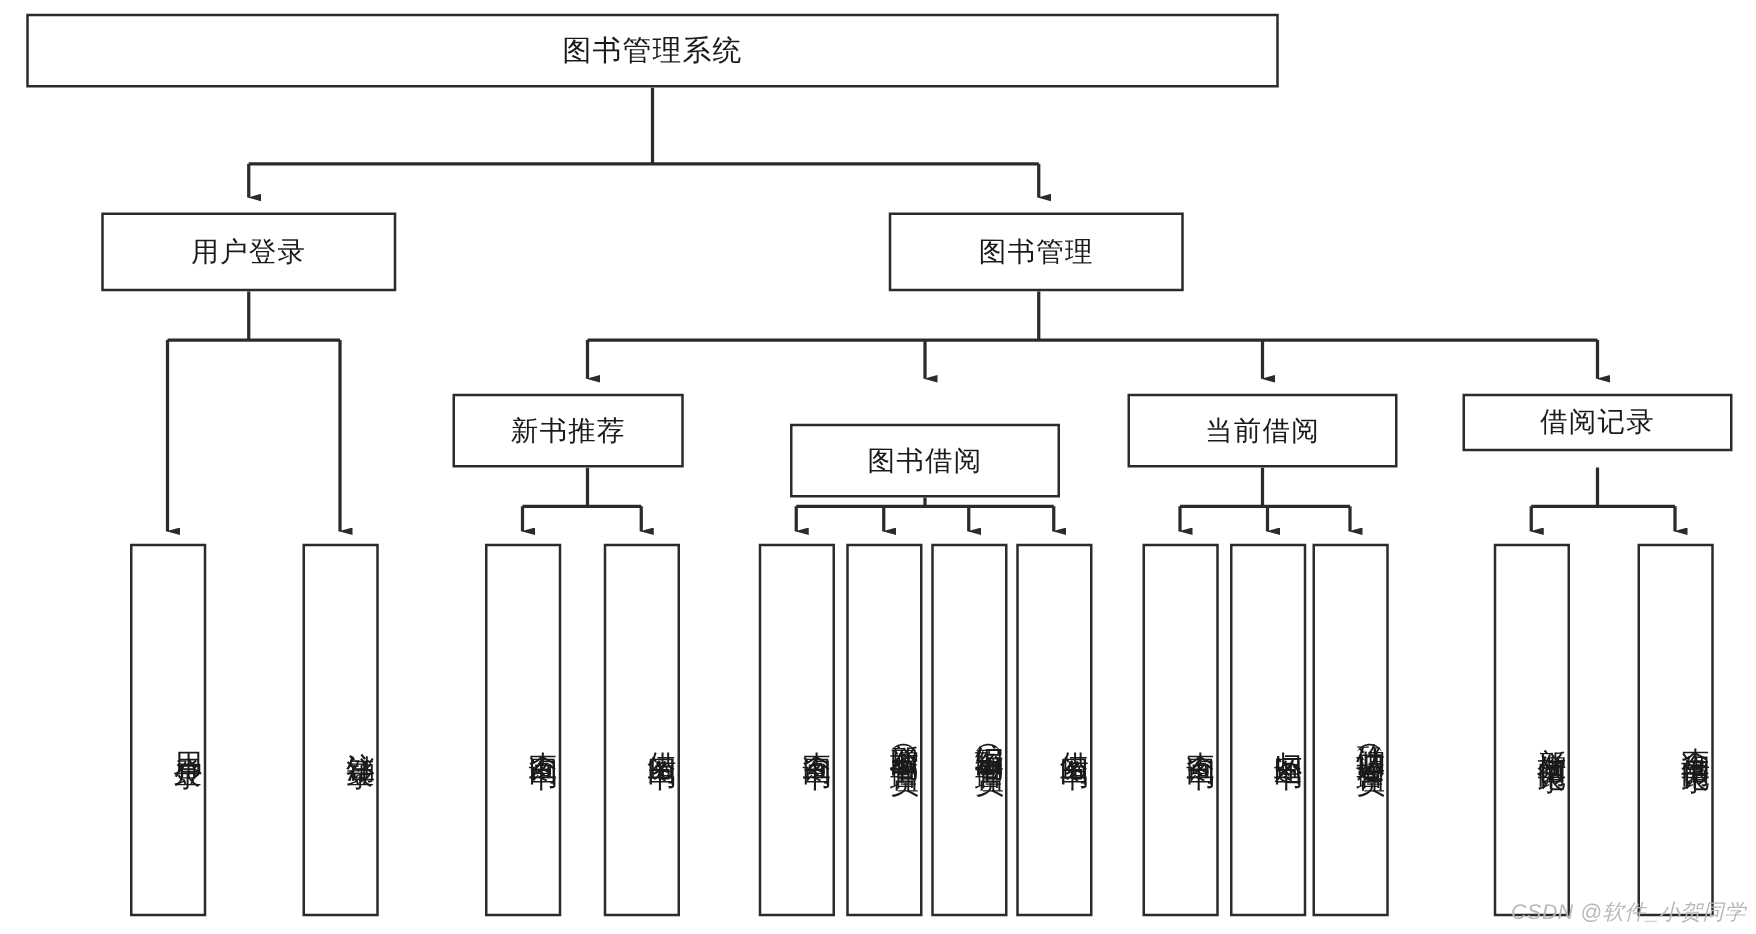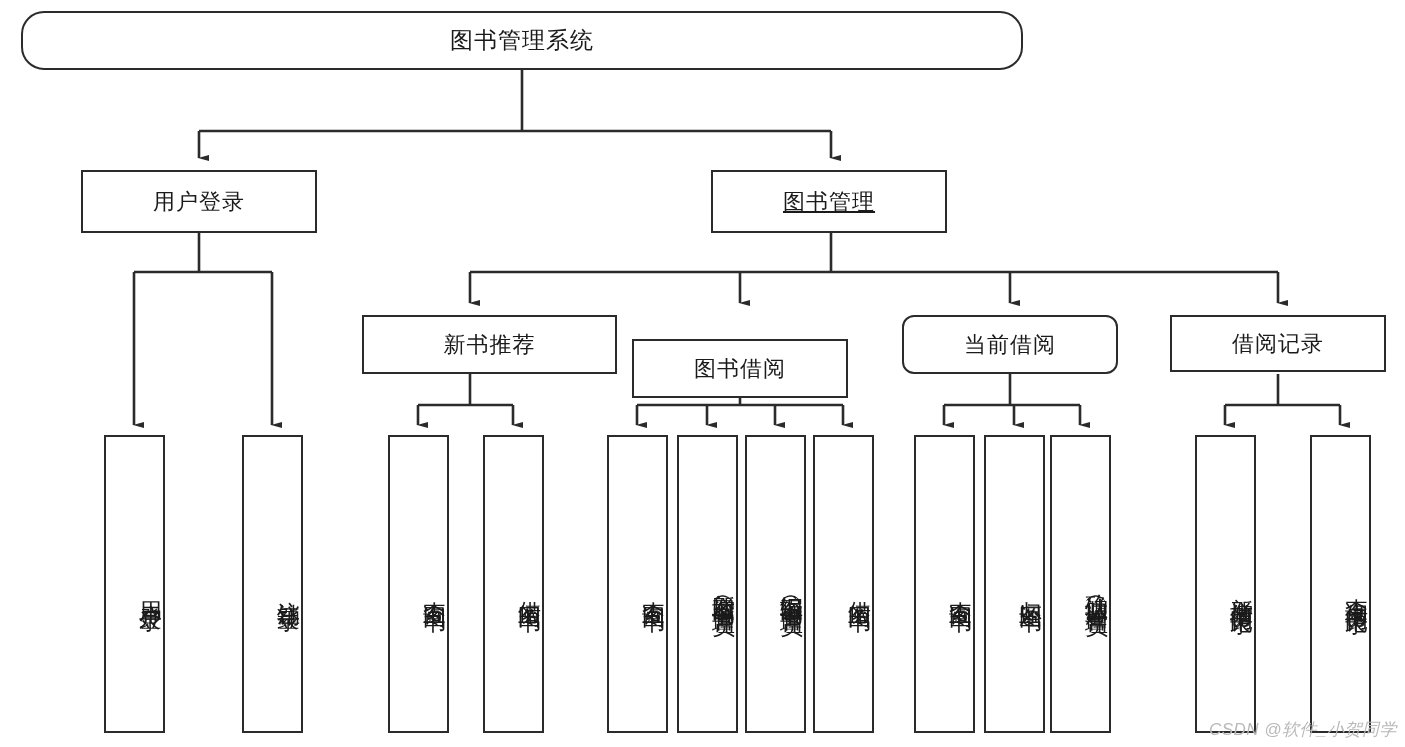--- a/index.html
+++ b/index.html
@@ -24,21 +24,21 @@
   .node.leaf{
     writing-mode:vertical-rl;
     text-orientation:upright;
     font-size:23px;
     letter-spacing:3px;
     padding-top:10px;
     align-items:flex-start;
     justify-content:center;
     line-height:1.05;
   }
-  #title-box{left:21px;top:11px;width:1002px;height:59px;font-size:23px;border-radius:23px;}
+  #title-box{left:21px;top:11px;width:1002px;height:59px;font-size:23px;}
   #watermark{
     position:absolute;right:8px;bottom:6px;
     font-size:17px;color:#b9b9b9;z-index:5;
     white-space:nowrap;letter-spacing:0.5px;font-style:italic;
   }
 </style>
 </head>
 <body>
 
 <div id="canvas">
@@ -89,26 +89,26 @@
       <path d="M1278,374 L1278,405"></path>
       <path d="M1225,405 L1340,405"></path>
       <path d="M1225,405 L1225,425" marker-end="url(#arrow)"></path>
       <path d="M1340,405 L1340,425" marker-end="url(#arrow)"></path>
     </g>
   </svg>
 
   <div class="node h" id="title-box">图书管理系统</div>
 
   <div class="node h" style="left:81px;top:170px;width:236px;height:63px;">用户登录</div>
-  <div class="node h" style="left:711px;top:170px;width:236px;height:63px;text-decoration:underline;">图书管理</div>
+  <div class="node h" style="left:711px;top:170px;width:236px;height:63px;">图书管理</div>
 
-  <div class="node h" style="left:362px;top:315px;width:255px;height:59px;">新书推荐</div>
+  <div class="node h" style="left:362px;top:315px;width:185px;height:59px;">新书推荐</div>
   <div class="node h" style="left:632px;top:315px;width:216px;height:59px;margin-top:24px;">图书借阅</div>
-  <div class="node h" style="left:902px;top:315px;width:216px;height:59px;border-radius:12px;">当前借阅</div>
-  <div class="node h" style="left:1170px;top:315px;width:216px;height:57px;">借阅记录</div>
+  <div class="node h" style="left:902px;top:315px;width:216px;height:59px;">当前借阅</div>
+  <div class="node h" style="left:1170px;top:315px;width:216px;height:46px;">借阅记录</div>
 
   <div class="node leaf" style="left:104px;top:435px;width:61px;height:298px;">用户登录</div>
   <div class="node leaf" style="left:242px;top:435px;width:61px;height:298px;">注销登录</div>
 
   <div class="node leaf" style="left:388px;top:435px;width:61px;height:298px;">查询图书</div>
   <div class="node leaf" style="left:483px;top:435px;width:61px;height:298px;">借阅图书</div>
 
   <div class="node leaf" style="left:607px;top:435px;width:61px;height:298px;">查询图书</div>
   <div class="node leaf" style="left:677px;top:435px;width:61px;height:298px;">新增图书（管理员）</div>
   <div class="node leaf" style="left:745px;top:435px;width:61px;height:298px;">编辑图书（管理员）</div>

